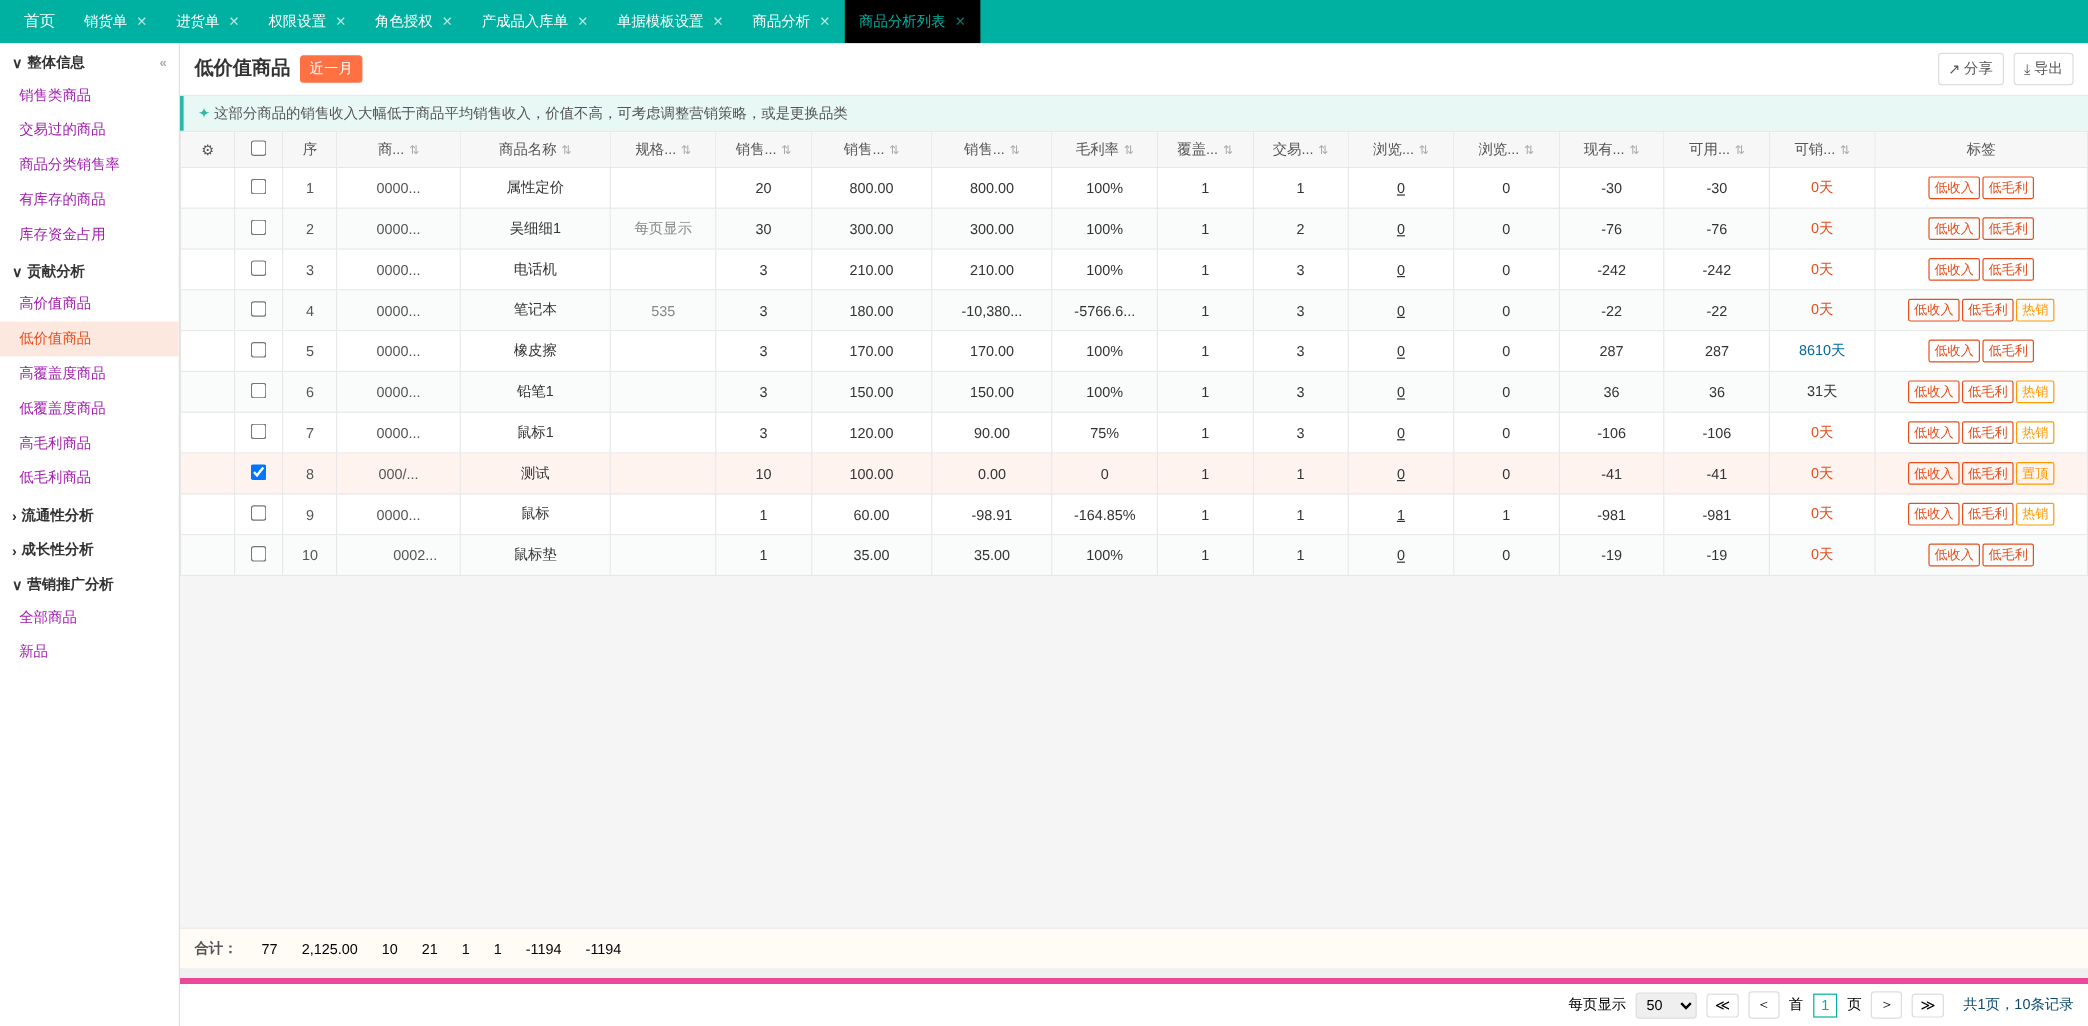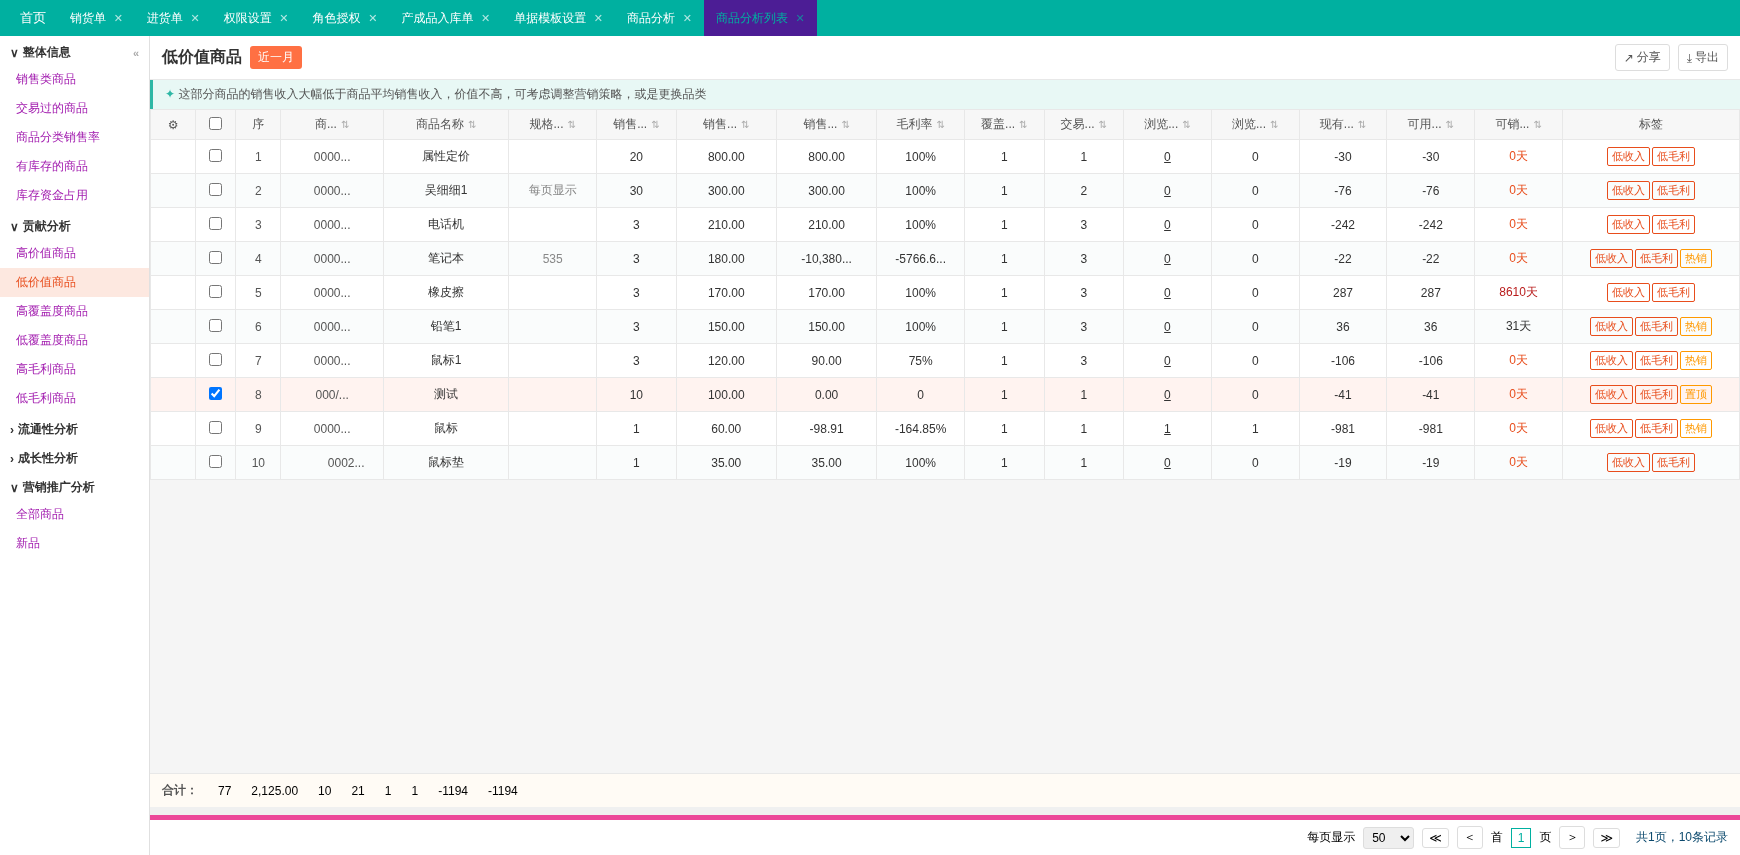--- a/index.html
+++ b/index.html
@@ -15,21 +15,21 @@
     }
     .top-nav .nav-item {
       color: #fff;
       padding: 0 12px;
       height: 36px;
       line-height: 36px;
       cursor: pointer;
       white-space: nowrap;
       font-size: 13px;
     }
-    .top-nav .nav-item.active { background: #4c1d95; color: #00b0a0; }
+    .top-nav .nav-item.active { background: #000000; color: #00b0a0; }
     .top-nav .nav-close {
       font-size: 11px;
       margin-left: 4px;
       opacity: 0.7;
     }
 
     
     .main-layout {
       display: flex;
       height: calc(100vh - 36px);
@@ -548,21 +548,21 @@
     <td>3</td>
     <td>170.00</td>
     <td>170.00</td>
     <td>100%</td>
     <td>1</td>
     <td>3</td>
     <td style="text-decoration:underline;cursor:pointer;">0</td>
     <td>0</td>
     <td>287</td>
     <td>287</td>
-    <td style="color:#b91c1c">8610天</td>
+    <td style="color:#0369a1">8610天</td>
     <td><span class="tag tag-red">低收入</span><span class="tag tag-red">低毛利</span></td>
   </tr>
             <tr>
     <td></td>
     <td style="text-align:center;">
       <input type="checkbox" style="">
     </td>
     <td style="color:#555;">6</td>
     <td style="color:#555;">0000...</td>
     <td>铅笔1</td>

